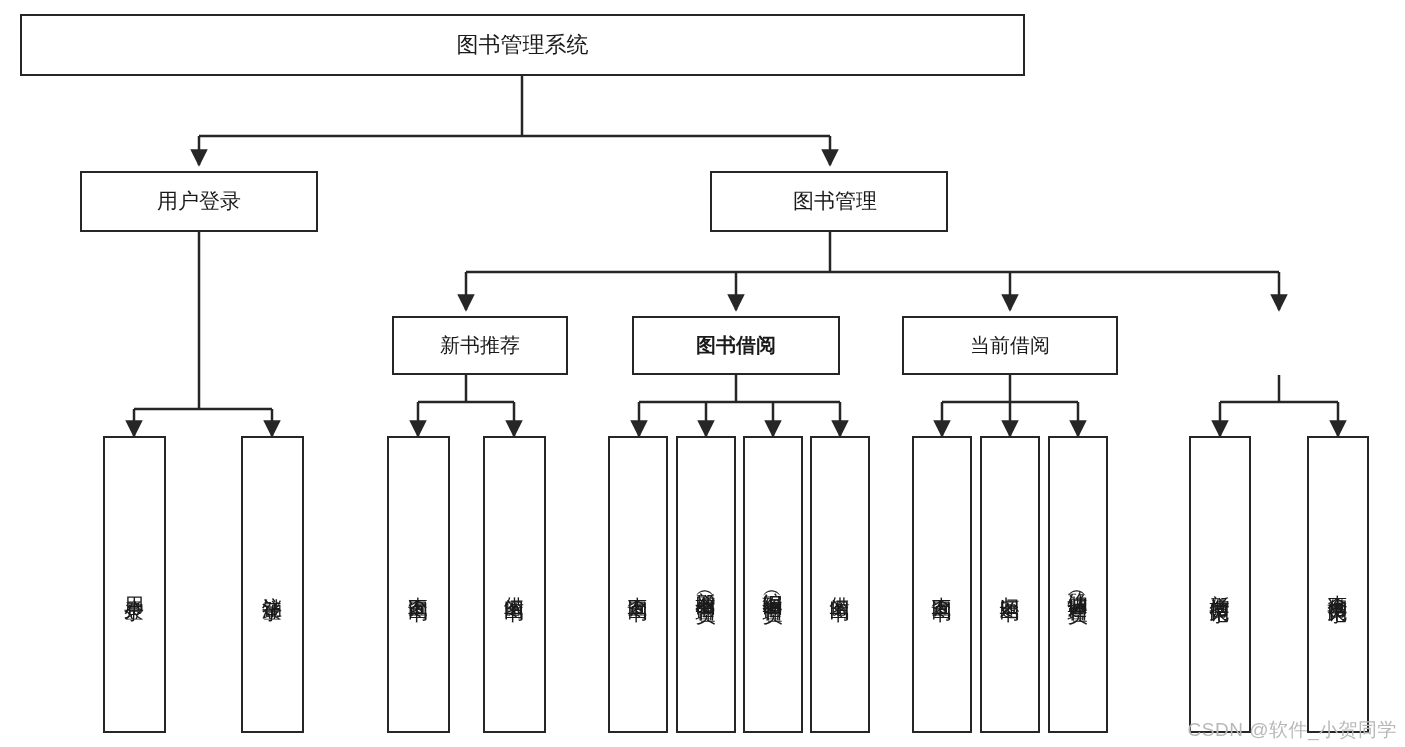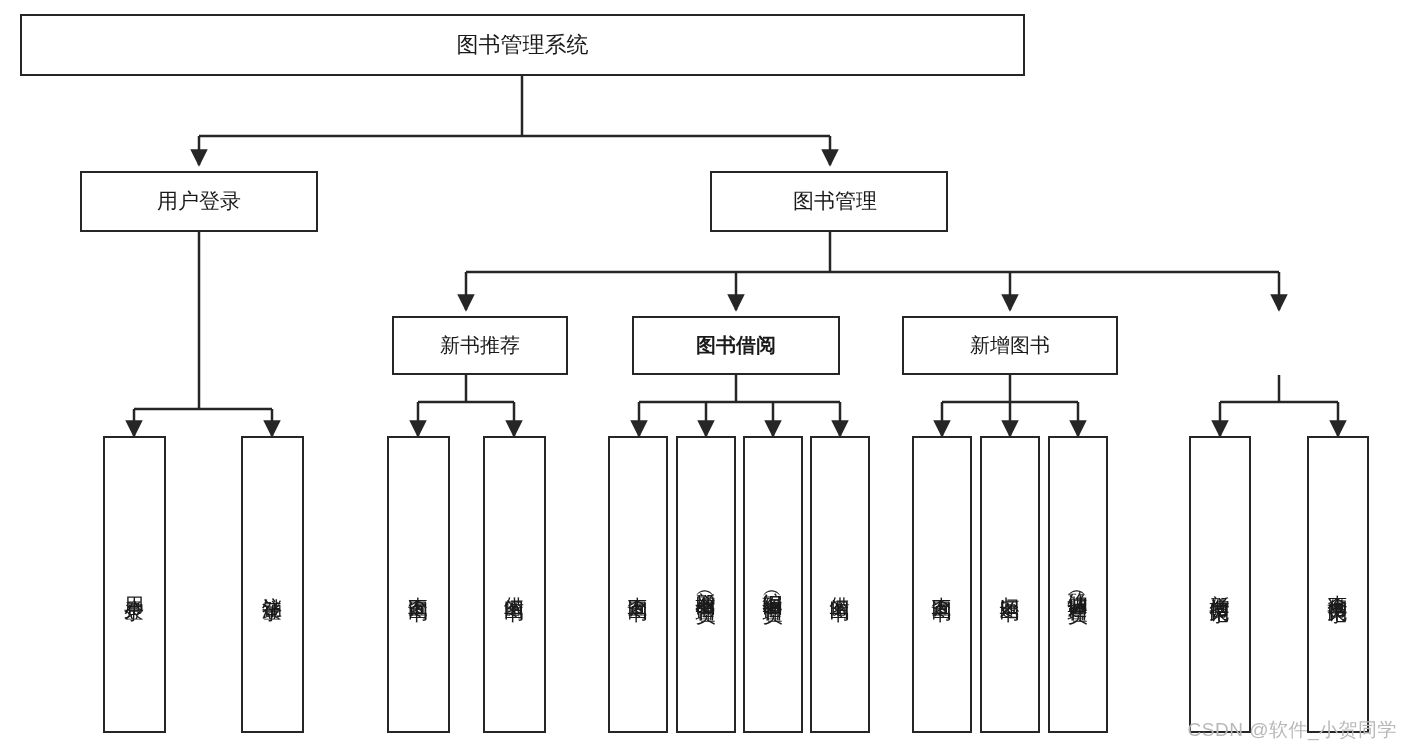--- a/index.html
+++ b/index.html
@@ -140,21 +140,21 @@
 
   <div class="node level3" style="left:360px; top:316px; width:176px; height:59px;margin-left:32px;">
     <span class="node-label">新书推荐</span>
   </div>
 
   <div class="node level3" style="left:632px; top:316px; width:208px; height:59px;font-weight:bold;">
     <span class="node-label">图书借阅</span>
   </div>
 
   <div class="node level3" style="left:902px; top:316px; width:216px; height:59px;">
-    <span class="node-label">新增图书</span>
+    <span class="node-label">当前借阅</span>
   </div>
 
 
   <div class="node leaf" style="left:103px; top:436px; width:63px; height:297px;">
     <span class="node-label">用户登录</span>
   </div>
 
   <div class="node leaf" style="left:241px; top:436px; width:63px; height:297px;">
     <span class="node-label">注销登录</span>
   </div>

